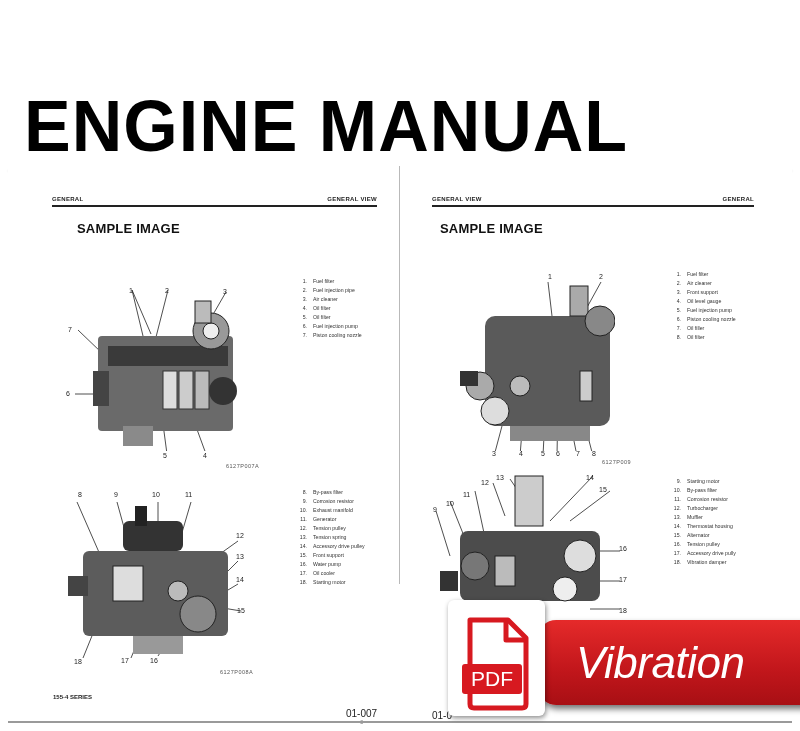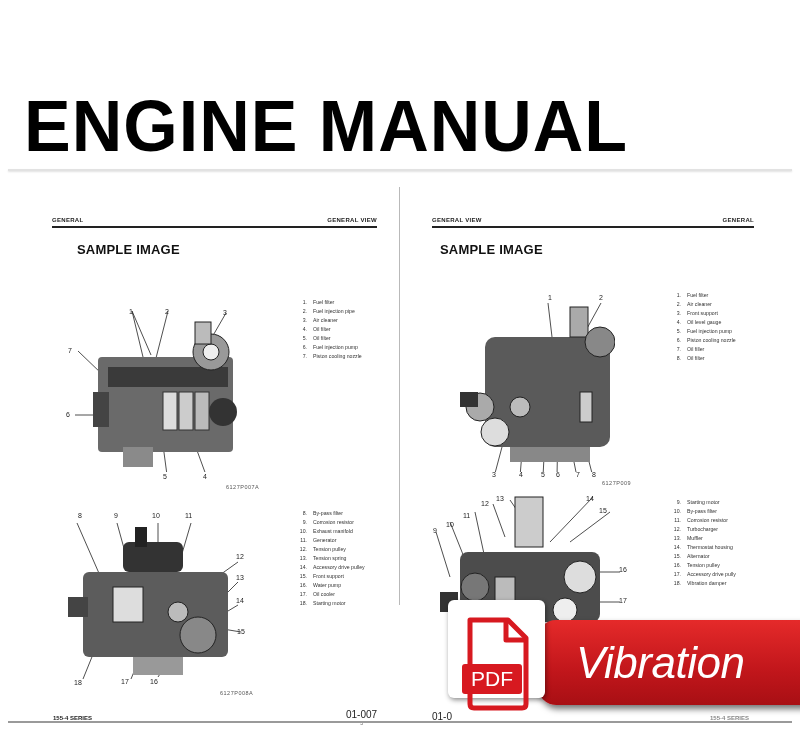--- a/index.html
+++ b/index.html
@@ -12,21 +12,21 @@
     padding-left: 24px; box-sizing: border-box;
     font-family: "Liberation Sans", sans-serif; font-weight: bold;
     font-size: 70px; letter-spacing: 1px; line-height: 70px; color: #000;
     transform: scaleY(1.02);
   }
   .sheet-top {
     position: absolute; left: 8px; top: 169px; width: 784px; height: 2px;
     background: #e2e2e2; box-shadow: 0 1px 2px rgba(0,0,0,0.12);
   }
   .page {
-    position: absolute; top: 187px; height: 418px; background: #fff;
+    position: absolute; top: 166px; height: 418px; background: #fff;
   }
   .page.left { left: 8px; width: 391px; border-right: 1px solid #b9b9b9; }
   .page.right { left: 400px; width: 392px; }
   .hdr {
     position: absolute; top: 30px; height: 9px; font-size: 6px; font-weight: bold;
     letter-spacing: 0.3px; color: #222;
   }
   .hdr-rule { position: absolute; top: 39px; height: 2px; background: #222; }
   .hdr .l { position: absolute; left: 0; top: 0; }
   .hdr .r { position: absolute; right: 0; top: 0; }
@@ -34,37 +34,37 @@
     position: absolute; top: 55px; font-size: 13px; font-weight: bold; color: #111;
     letter-spacing: 0.2px;
   }
   .legend { position: absolute; font-size: 5.2px; color: #333; line-height: 9px; }
   .legend .row { display: flex; }
   .legend .num { width: 12px; text-align: right; padding-right: 6px; }
   .figno { position: absolute; font-size: 5.5px; color: #555; letter-spacing: 0.5px; }
   .engine { position: absolute; }
   .callout { position: absolute; font-size: 7px; color: #222; }
   .footer-l { position: absolute; font-size: 6px; font-weight: bold; color: #222; }
-  .footer-r { position: absolute; font-size: 10px; color: #222; }
+  .footer-r { position: absolute; font-size: 10px; color: #222; margin-top: 20px; }
   .footer-r small { display: block; font-size: 5px; text-align: center; color: #666; }
   .bottom-line { position: absolute; left: 8px; top: 721px; width: 784px; height: 2px; background: #9a9a9a; }
 
   
   .dl-wrap { position: absolute; left: 448px; top: 600px; }
   .dl-button {
     position: absolute; left: 90px; top: 20px; width: 283px; height: 85px;
     background: linear-gradient(#e52a2a, #c1161b 60%, #a80f14);
     border-radius: 18px; box-shadow: 2px 4px 6px rgba(0,0,0,0.55);
     color: #fff; font-style: italic; font-size: 44px; font-weight: normal;
     display: flex; align-items: center; justify-content: flex-start;
     padding-left: 38px; box-sizing: border-box; letter-spacing: -0.5px;
     cursor: pointer;
   }
   .pdf-card {
-    position: absolute; left: 0; top: 0; width: 97px; height: 98px;
+    position: absolute; left: 0; top: 0; width: 97px; height: 116px;
     background: #fff; border-radius: 6px;
     box-shadow: 1px 2px 5px rgba(0,0,0,0.45); cursor: pointer;
   }
 </style>
 </head>
 <body>
 
 <div class="title">ENGINE MANUAL</div>
 
 <div class="sheet-top"></div>

